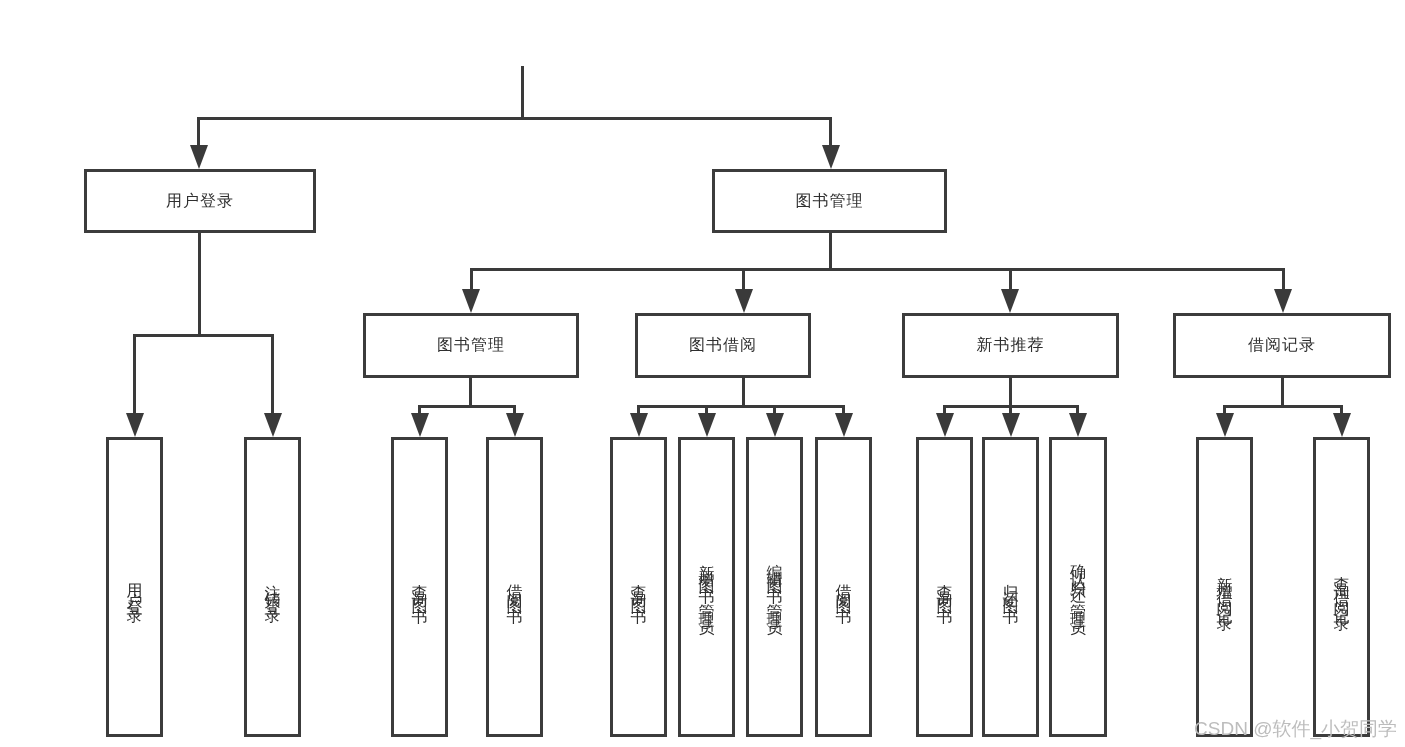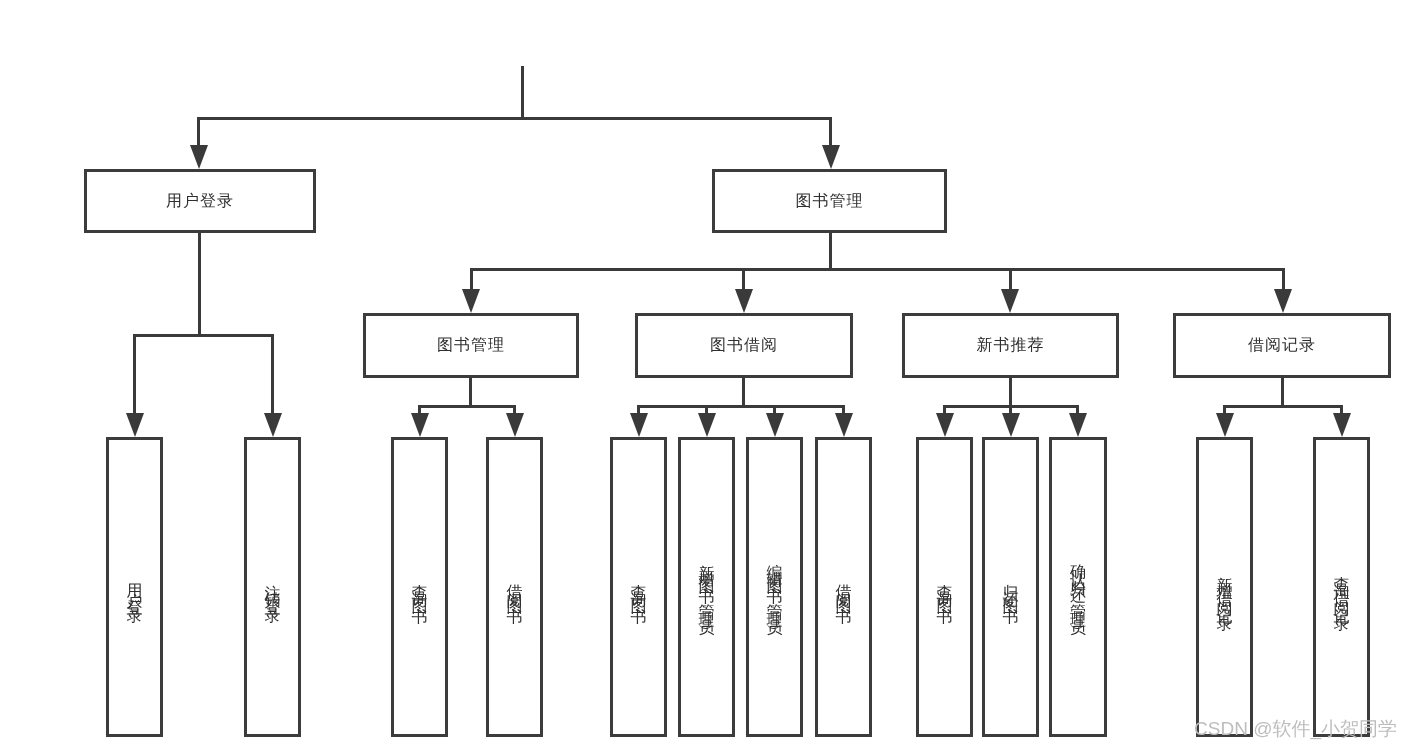--- a/index.html
+++ b/index.html
@@ -63,21 +63,21 @@
   <div class="box" style="left:84px;top:169px;width:232px;height:64px;">
     <span class="lbl">用户登录</span>
   </div>
   <div class="box" style="left:712px;top:169px;width:235px;height:64px;">
     <span class="lbl">图书管理</span>
   </div>
 
   <div class="box" style="left:363px;top:313px;width:216px;height:65px;">
     <span class="lbl">图书管理</span>
   </div>
-  <div class="box" style="left:635px;top:313px;width:218px;height:65px;">
+  <div class="box" style="left:635px;top:313px;width:176px;height:65px;">
     <span class="lbl">图书借阅</span>
   </div>
   <div class="box" style="left:902px;top:313px;width:217px;height:65px;">
     <span class="lbl">新书推荐</span>
   </div>
   <div class="box" style="left:1173px;top:313px;width:218px;height:65px;">
     <span class="lbl">借阅记录</span>
   </div>
 
   <div class="box" style="left:106px;top:437px;width:57px;height:300px;">

